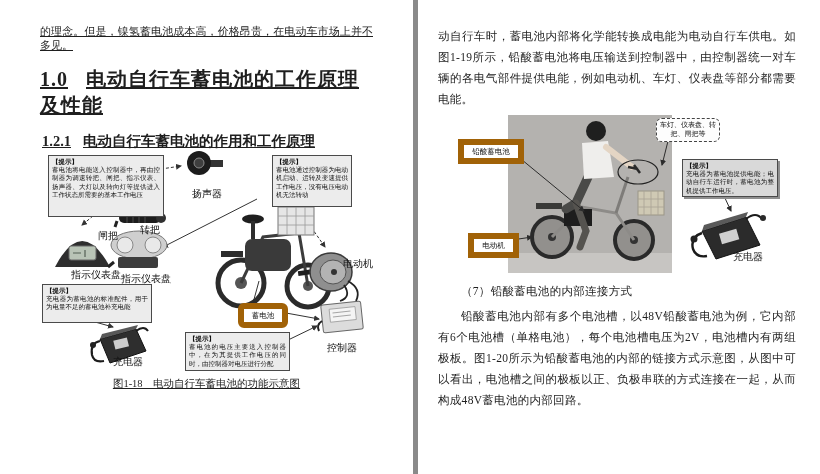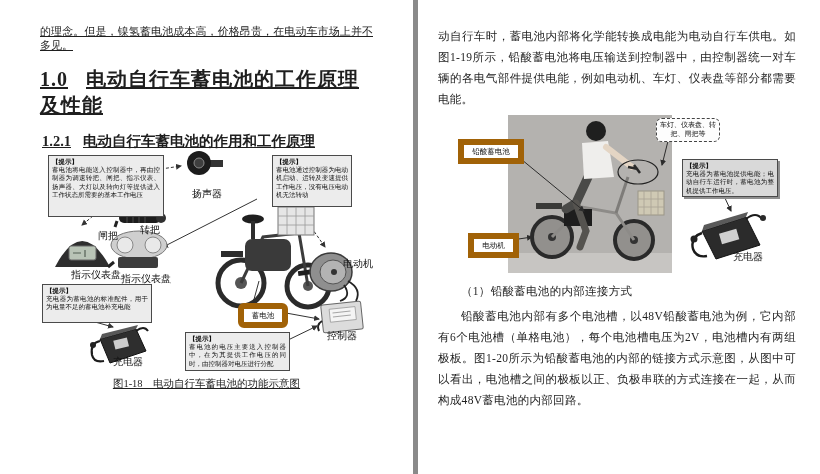--- a/index.html
+++ b/index.html
@@ -172,21 +172,21 @@
         <span>蓄电池的电压主要送入控制器中，在为其提供工作电压的同时，由控制器对电压进行分配</span>
       </div>
 
       <div class="flabel" style="left:148px;top:38px;width:48px;">扬声器</div>
       <div class="flabel" style="left:58px;top:80px;width:30px;">闸把</div>
       <div class="flabel" style="left:100px;top:74px;width:30px;">转把</div>
       <div class="flabel" style="left:24px;top:119px;width:74px;">指示仪表盘</div>
       <div class="flabel" style="left:66px;top:123px;width:90px;">指示仪表盘</div>
       <div class="labelbox" style="left:203px;top:152px;width:32px;border-radius:6px;">蓄电池</div>
       <div class="flabel" style="left:306px;top:108px;width:34px;">电动机</div>
-      <div class="flabel" style="left:290px;top:180px;width:34px;">控制器</div>
+      <div class="flabel" style="left:290px;top:192px;width:34px;">控制器</div>
       <div class="flabel" style="left:76px;top:206px;width:34px;">充电器</div>
     </div>
 
     <p class="figcap">图1-18　电动自行车蓄电池的功能示意图</p>
 
   </div>
 
   <div class="divider"></div>
 
   <div class="page right">
@@ -244,17 +244,17 @@
       <div class="labelbox" style="left:36px;top:120px;width:33px;">电动机</div>
       <div class="dashedbox" style="left:224px;top:5px;width:56px;border-radius:6px;">车灯、仪表盘、转把、闸把等</div>
       <div class="callout shadowed" style="left:250px;top:46px;width:88px;height:32px;">
         <span class="ctitle">【提示】</span><br>
         <span>充电器为蓄电池提供电能；电动自行车运行时，蓄电池为整机提供工作电压。</span>
       </div>
       <div class="flabel" style="left:298px;top:139px;width:36px;">充电器</div>
     </div>
 
 
-    <p class="body" style="margin-top:6px;">（1）铅酸蓄电池的内部连接方式</p>
+    <p class="body" style="margin-top:6px;">（7）铅酸蓄电池的内部连接方式</p>
     <p class="body" style="margin-top:4px;">铅酸蓄电池内部有多个电池槽，以48V铅酸蓄电池为例，它内部有6个电池槽（单格电池），每个电池槽电压为2V，电池槽内有两组极板。图1-20所示为铅酸蓄电池的内部的链接方式示意图，从图中可以看出，电池槽之间的极板以正、负极串联的方式连接在一起，从而构成48V蓄电池的内部回路。</p>
   </div>
 
 </div>
 
 </body></html>

